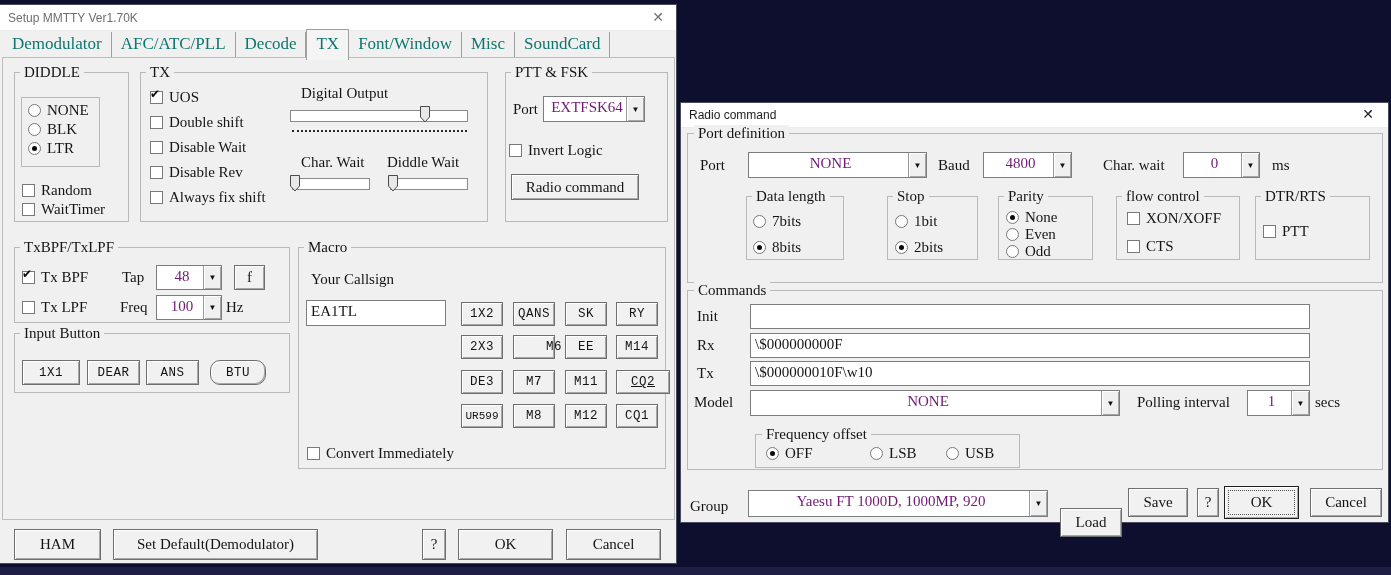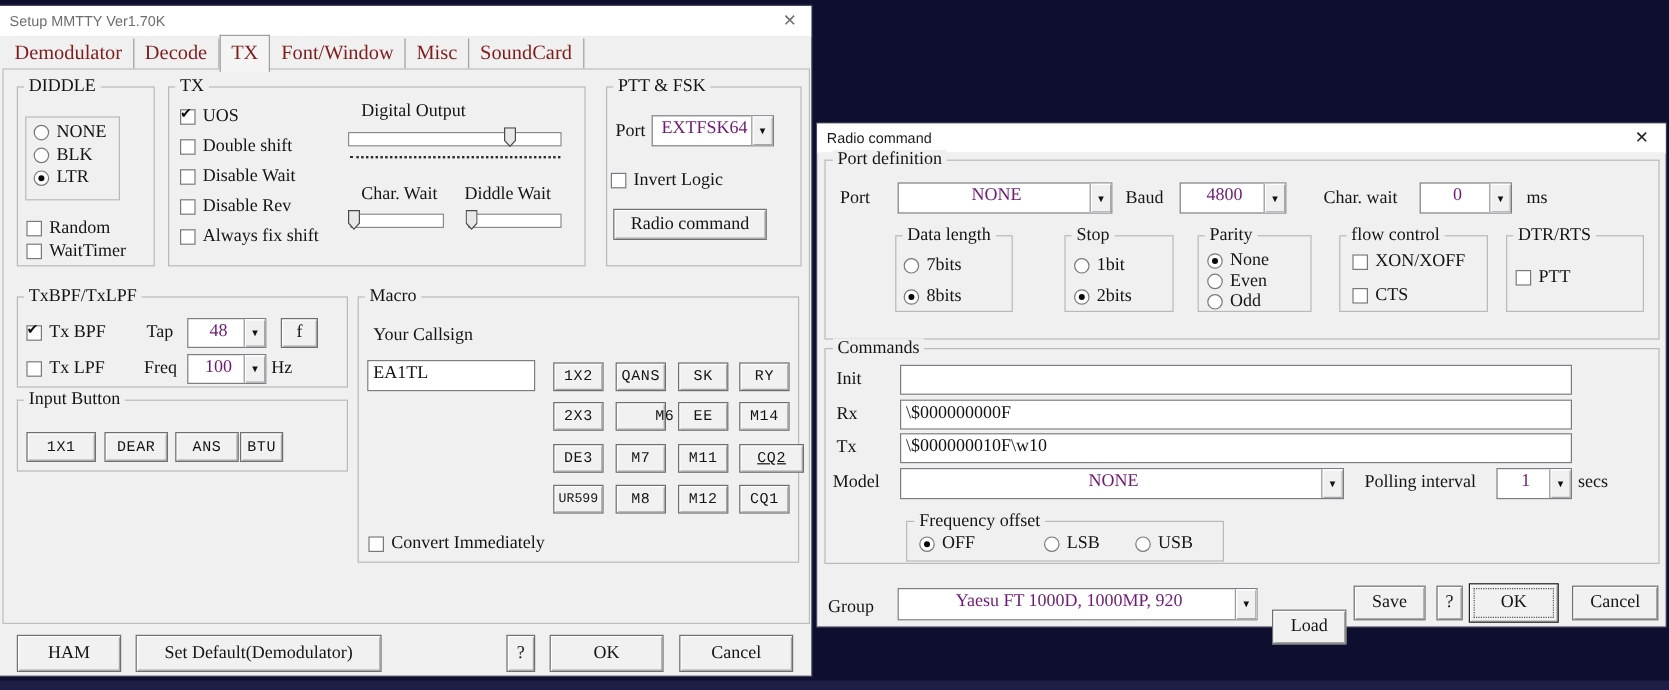--- a/index.html
+++ b/index.html
@@ -5,21 +5,21 @@
   html,body { margin:0; padding:0; }
   body { width:1391px; height:575px; position:relative; background:#0e0e2f; overflow:hidden;
          font-family:"Liberation Serif",serif; }
   .strip { position:absolute; left:0; top:567px; width:1391px; height:8px; background:#1d1d45; }
   .win { position:absolute; background:#f0f0f0; box-shadow:0 0 0 1px #4a4a60; }
   .titlebar { position:absolute; left:0; top:0; right:0; background:#ffffff; border-bottom:1px solid #ececec; }
   .titletext { position:absolute; left:8px; top:6px; font:12px "Liberation Sans",sans-serif; color:#6e6e6e; white-space:nowrap; }
   .titletext.dark { color:#1c1c1c; }
   .closex { position:absolute; font:14px "Liberation Sans",sans-serif; color:#707070; }
   .tabbar { position:absolute; display:flex; align-items:flex-end; }
-  .tab { font:17px "Liberation Serif",serif; color:#7f1d1d; padding:2px 9px 4px 9px; border-right:1px solid #9f9f9f; line-height:20px; white-space:nowrap; }
+  .tab { font:17px "Liberation Serif",serif; color:#0f766e; padding:2px 9px 4px 9px; border-right:1px solid #9f9f9f; line-height:20px; white-space:nowrap; }
   .tab.active { border:1px solid #9f9f9f; border-bottom:none; background:#f4f4f4; padding-top:4px; margin-bottom:-2px; padding-bottom:6px; z-index:3; }
   .page { position:absolute; border:1px solid #bdbdbd; background:#f0f0f0; }
   .grp { position:absolute; border:1px solid #b9b9b9; box-sizing:border-box; }
   .grplbl { position:absolute; background:#f0f0f0; padding:0 4px; font:15px "Liberation Serif",serif; color:#141414; line-height:16px; white-space:nowrap; z-index:2; }
   .lbl { position:absolute; font:15px "Liberation Serif",serif; color:#141414; white-space:nowrap; }
   .row { position:absolute; display:flex; align-items:center; gap:6px; white-space:nowrap; }
   .row .txt { font:15px "Liberation Serif",serif; color:#141414; }
   .cb { width:13px; height:13px; background:#fff; border:1px solid #77797c; box-sizing:border-box; position:relative; flex:none; }
   .cb .chk { position:absolute; left:-1px; top:-4px; font-size:12px; color:#0a0a0a; line-height:1; }
   .rb { width:13px; height:13px; border-radius:50%; background:#fff; border:1px solid #77797c; box-sizing:border-box; position:relative; flex:none; }
@@ -41,20 +41,21 @@
 
 <div class="win" style="left:0;top:5px;width:676px;height:558px;">
 
   <div class="titlebar" style="height:25px;">
     <span class="titletext">Setup MMTTY Ver1.70K</span>
     <span class="closex" style="right:12px;top:4px;">✕</span>
   </div>
 
   <div class="tabbar" style="left:3px;top:27px;height:26px;">
     <span class="tab">Demodulator</span>
+    <span class="tab">AFC/ATC/PLL</span>
     <span class="tab">Decode</span>
     <span class="tab active">TX</span>
     <span class="tab">Font/Window</span>
     <span class="tab">Misc</span>
     <span class="tab">SoundCard</span>
   </div>
 
   <div class="page" style="left:2px;top:52px;width:671px;height:461px;"></div>
 
   <div class="grp" style="left:14px;top:67px;width:115px;height:150px;"></div>
@@ -158,21 +159,21 @@
     <span class="val">100</span>
     <span class="dd">▼</span>
   </div>
   <span class="lbl" style="left:226px;top:294px;">Hz</span>
 
   <div class="grp" style="left:14px;top:328px;width:276px;height:60px;"></div>
   <span class="grplbl" style="left:20px;top:320px;">Input Button</span>
   <div class="btn mono" style="left:22px;top:355px;width:58px;height:25px;">1X1</div>
   <div class="btn mono" style="left:87px;top:355px;width:53px;height:25px;">DEAR</div>
   <div class="btn mono" style="left:146px;top:355px;width:53px;height:25px;">ANS</div>
-  <div class="btn mono" style="left:200px;top:355px;width:36px;height:25px;">BTU</div>
+  <div class="btn mono" style="left:210px;top:355px;width:56px;height:25px;border-radius:10px;">BTU</div>
 
   <div class="grp" style="left:298px;top:242px;width:368px;height:222px;"></div>
   <span class="grplbl" style="left:304px;top:234px;">Macro</span>
   <span class="lbl" style="left:311px;top:266px;">Your Callsign</span>
   <div class="edit" style="left:306px;top:295px;width:140px;height:26px;">EA1TL</div>
   <div class="btn mono" style="left:461px;top:297px;width:42px;height:24px;">1X2</div>
   <div class="btn mono" style="left:513px;top:297px;width:42px;height:24px;">QANS</div>
   <div class="btn mono" style="left:565px;top:297px;width:42px;height:24px;">SK</div>
   <div class="btn mono" style="left:616px;top:297px;width:42px;height:24px;">RY</div>
   <div class="btn mono" style="left:461px;top:330px;width:42px;height:24px;">2X3</div>

